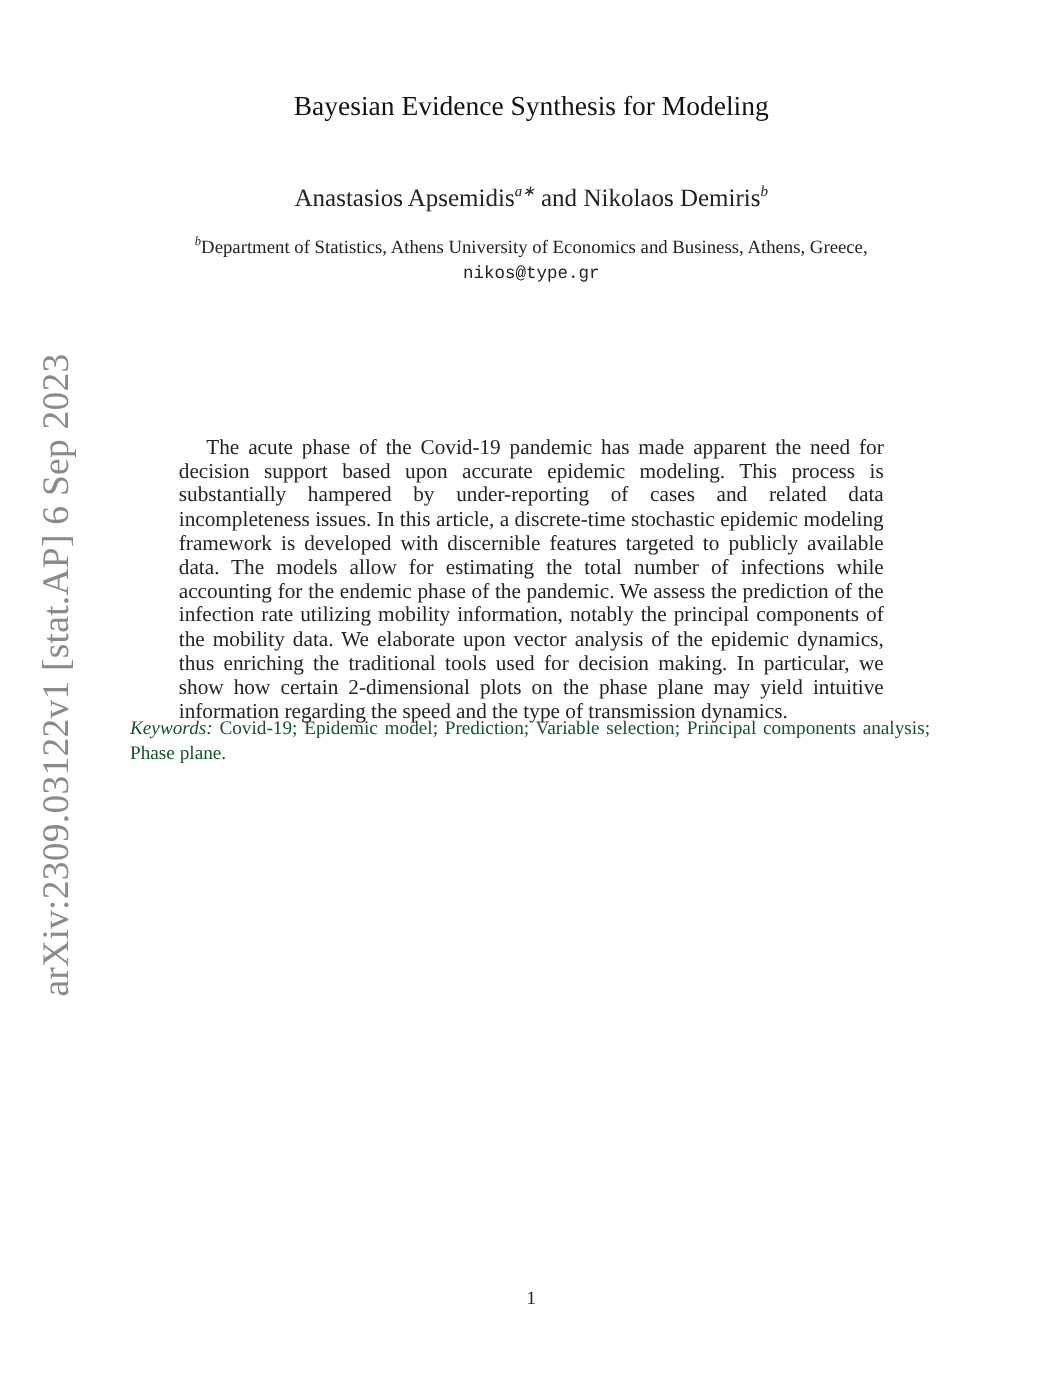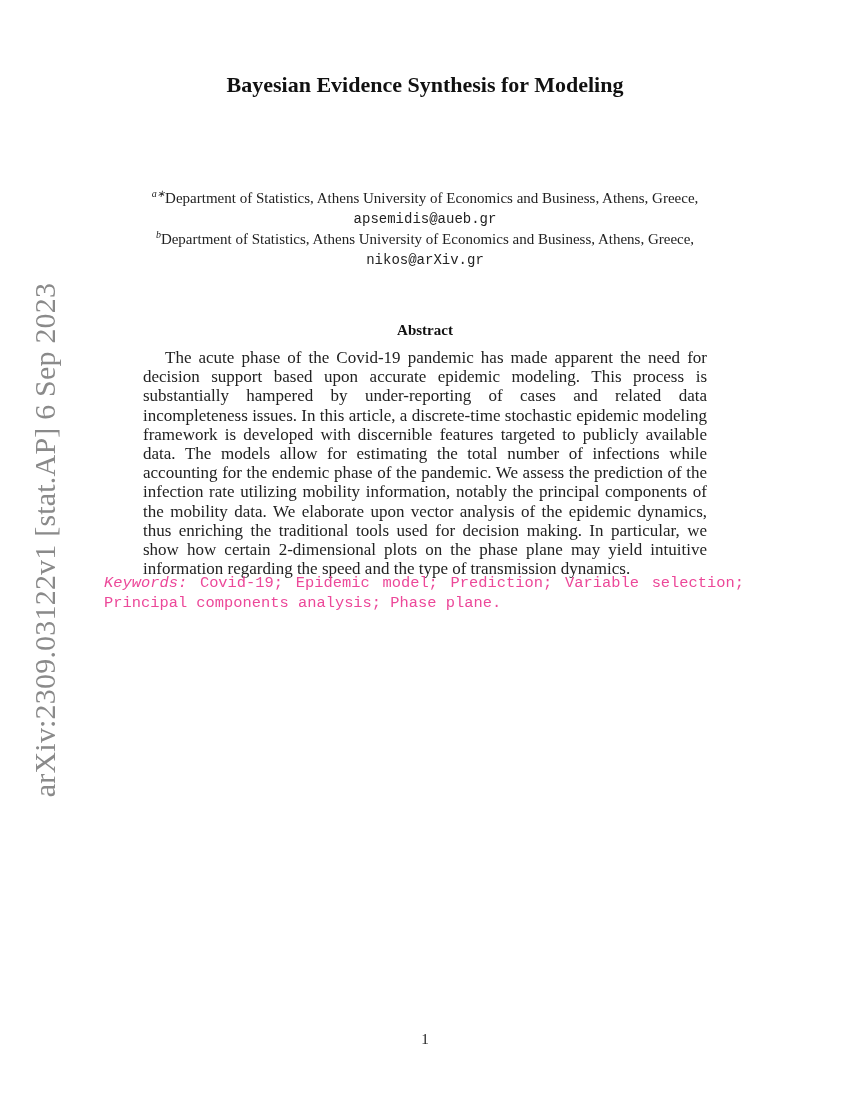--- a/index.html
+++ b/index.html
@@ -20,21 +20,21 @@
       left: 0; top: 0;
       width: 850px; height: 1100px;
     }
     .title {
       position: absolute;
       left: 100px;
       top: 70px;
       width: 650px;
       text-align: center;
       font-family: "Liberation Serif", serif;
-      font-weight: bold;
+      font-weight: normal;
       font-size: 22px;
       line-height: 29px;
       color: #111;
     }
     .authors {
       position: absolute;
       left: 100px;
       top: 146px;
       width: 650px;
       text-align: center;
@@ -94,25 +94,25 @@
       text-indent: 22px;
       color: #222;
       margin: 0;
       hyphens: auto;
     }
     .keywords {
       position: absolute;
       left: 104px;
       top: 573px;
       width: 640px;
-      font-family: Liberation Mono, monospace;
+      font-family: Liberation Serif, serif;
       font-size: 15.4px;
       line-height: 20px;
       text-align: justify;
-      color: #ec4899;
+      color: #14532d;
       margin: 0;
     }
     .keywords .kw-label {
       font-style: italic;
     }
     .arxiv-stamp {
       position: absolute;
       left: 45px;
       top: 540px;
       transform-origin: center center;
@@ -138,31 +138,30 @@
 <body>
 
 <div class="page">
 
   <div class="arxiv-stamp">arXiv:2309.03122v1  [stat.AP]  6 Sep 2023</div>
 
   <div class="title">
     <div>Bayesian Evidence Synthesis for Modeling</div>
   </div>
 
+  <div class="authors">
+    <span>Anastasios Apsemidis</span><sup>a∗</sup><span> and </span><span>Nikolaos Demiris</span><sup>b</sup>
+  </div>
 
   <div class="affiliations">
-    <div style="padding: 0 28px;">
-      <sup>a∗</sup><span>Department of Statistics, Athens University of Economics and Business, Athens, Greece, </span><span class="mono">apsemidis@aueb.gr</span>
-    </div>
     <div>
-      <sup>b</sup><span>Department of Statistics, Athens University of Economics and Business, Athens, Greece, </span><span class="mono">nikos@arXiv.gr</span>
+      <sup>b</sup><span>Department of Statistics, Athens University of Economics and Business, Athens, Greece, </span><span class="mono">nikos@type.gr</span>
     </div>
   </div>
 
-  <div class="abstract-heading">Abstract</div>
 
   <p class="abstract-body" lang="en">The acute phase of the Covid-19 pandemic has made apparent the need for decision support based upon accurate epidemic modeling. This process is substantially hampered by under-reporting of cases and related data incompleteness issues. In this article, a discrete-time stochastic epidemic modeling framework is developed with discernible features targeted to publicly available data. The models allow for estimating the total number of infections while accounting for the endemic phase of the pandemic. We assess the prediction of the infection rate utilizing mobility information, notably the principal components of the mobility data. We elaborate upon vector analysis of the epidemic dynamics, thus enriching the traditional tools used for decision making. In particular, we show how certain 2-dimensional plots on the phase plane may yield intuitive information regarding the speed and the type of transmission dynamics.</p>
 
   <p class="keywords">
     <span class="kw-label">Keywords:</span><span> Covid-19; Epidemic model; Prediction; Variable selection; Principal components analysis; Phase plane.</span>
   </p>
 
   <div class="page-number">1</div>
 
 </div>

